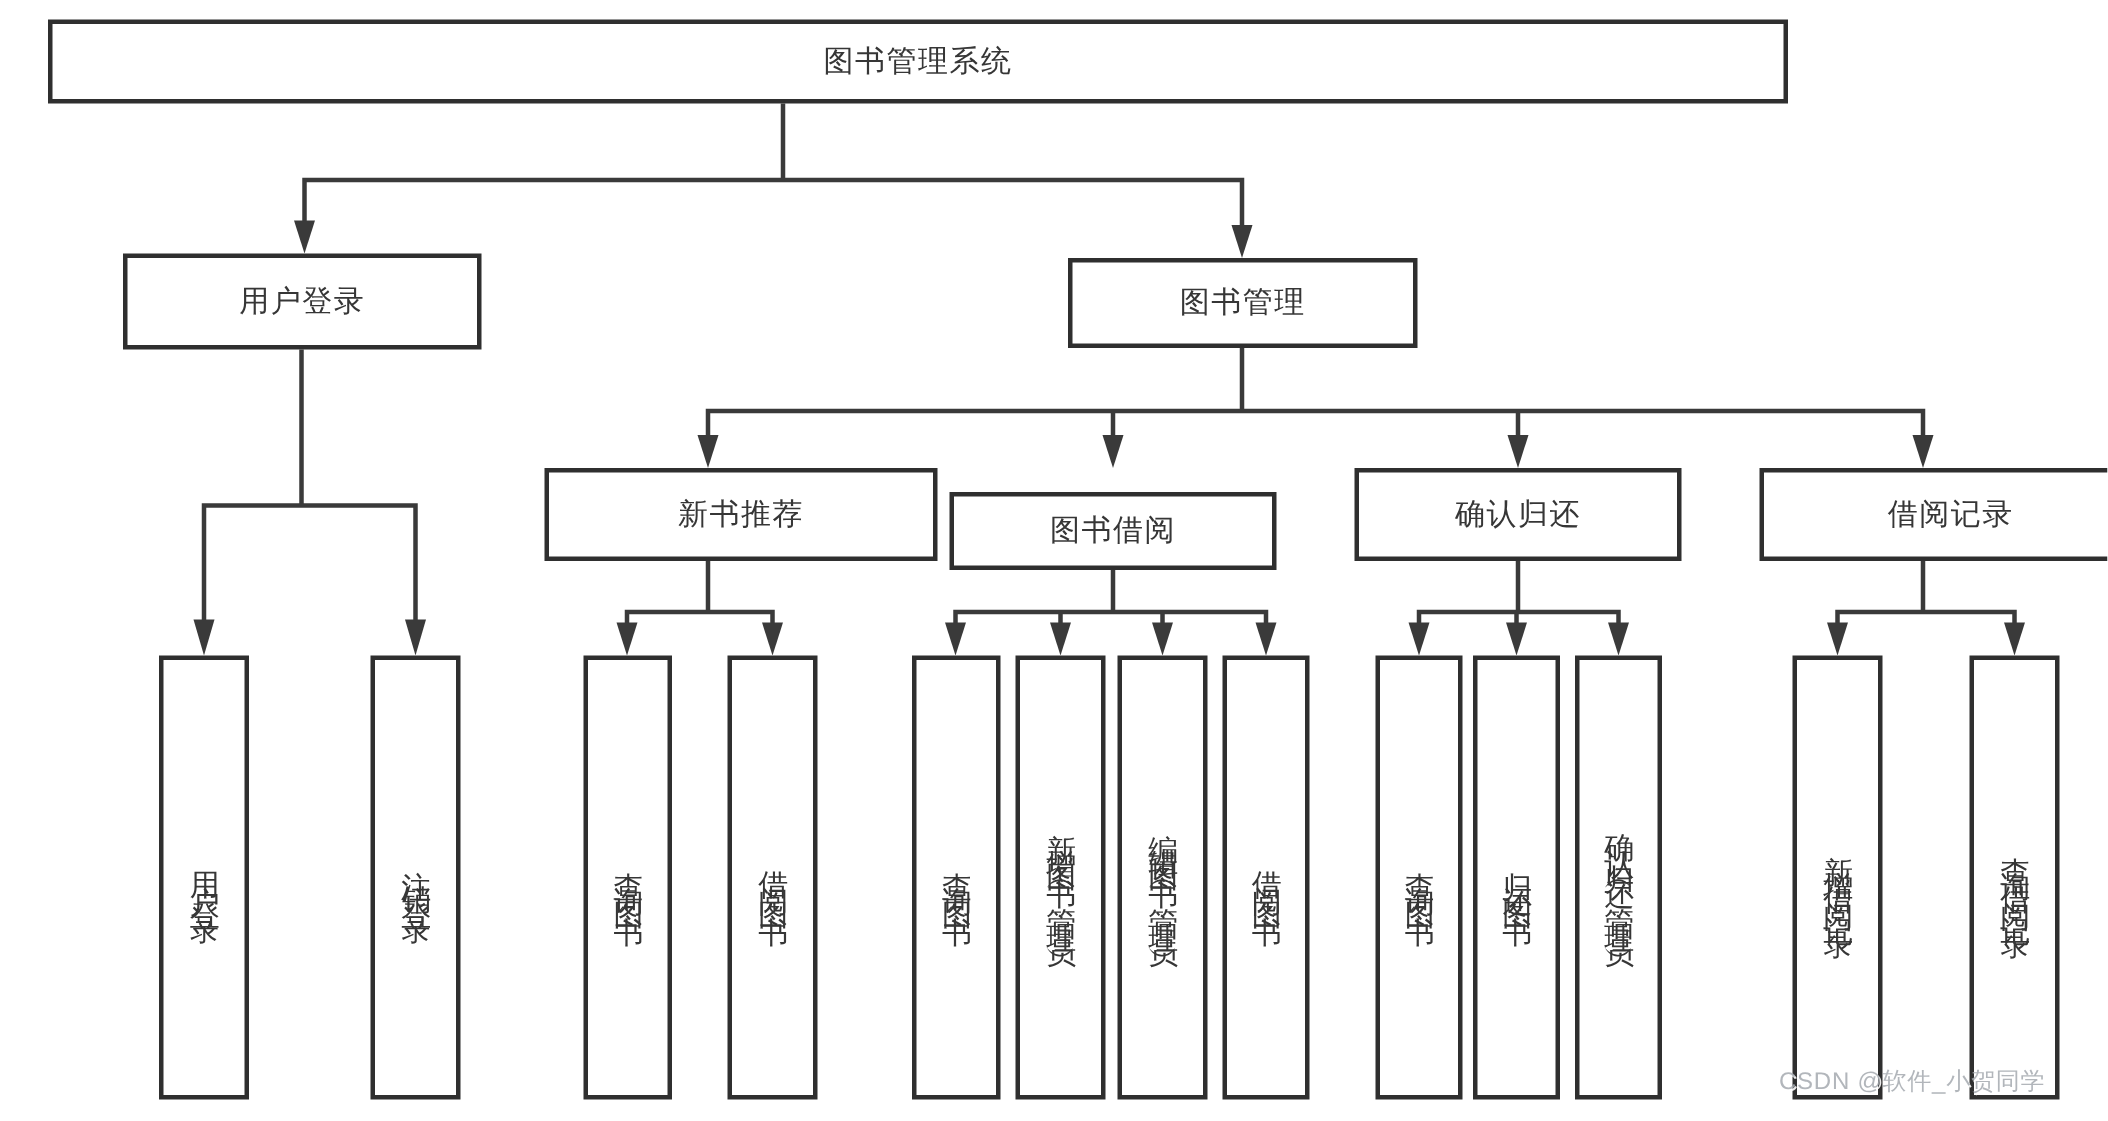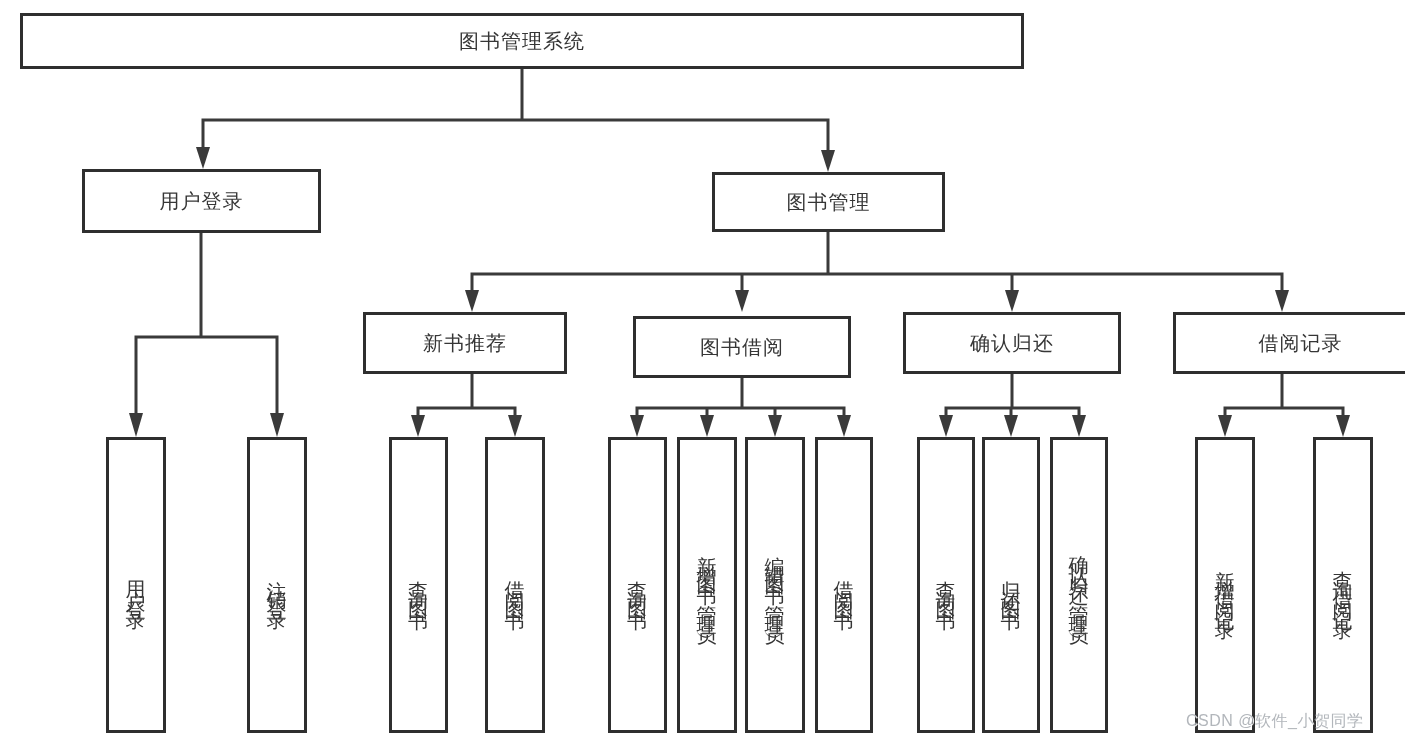--- a/index.html
+++ b/index.html
@@ -95,27 +95,27 @@
       <polygon points="1004,415 1018,415 1011,437"></polygon>
       <polygon points="1072,415 1086,415 1079,437"></polygon>
     </g>
     <g>
       <path d="M1282,374 V408 M1225,408 H1343 M1225,408 V416 M1343,408 V416"></path>
       <polygon points="1218,415 1232,415 1225,437"></polygon>
       <polygon points="1336,415 1350,415 1343,437"></polygon>
     </g>
   </svg>
 
-  <div class="node h" style="left:20px; top:13px; width:1004px; height:56px;">图书管理系统</div>
+  <div class="node h" style="left:32px; top:13px; width:1160px; height:56px;">图书管理系统</div>
 
   <div class="node h" style="left:82px; top:169px; width:239px; height:64px;">用户登录</div>
   <div class="node h" style="left:712px; top:172px; width:233px; height:60px;">图书管理</div>
 
-  <div class="node h" style="left:363px; top:312px; width:204px; height:62px;">新书推荐</div>
-  <div class="node h" style="left:633px; top:316px; width:218px; height:62px;">图书借阅</div>
+  <div class="node h" style="left:363px; top:312px; width:262px; height:62px;">新书推荐</div>
+  <div class="node h" style="left:633px; top:328px; width:218px; height:52px;">图书借阅</div>
   <div class="node h" style="left:903px; top:312px; width:218px; height:62px;">确认归还</div>
   <div class="node h" style="left:1173px; top:312px; width:255px; height:62px;">借阅记录</div>
 
   <div class="node v" style="left:106px; top:437px; width:60px; height:296px;">用户登录</div>
   <div class="node v" style="left:247px; top:437px; width:60px; height:296px;">注销登录</div>
 
   <div class="node v" style="left:389px; top:437px; width:59px; height:296px;">查询图书</div>
   <div class="node v" style="left:485px; top:437px; width:60px; height:296px;">借阅图书</div>
 
   <div class="node v" style="left:608px; top:437px; width:59px; height:296px;">查询图书</div>

